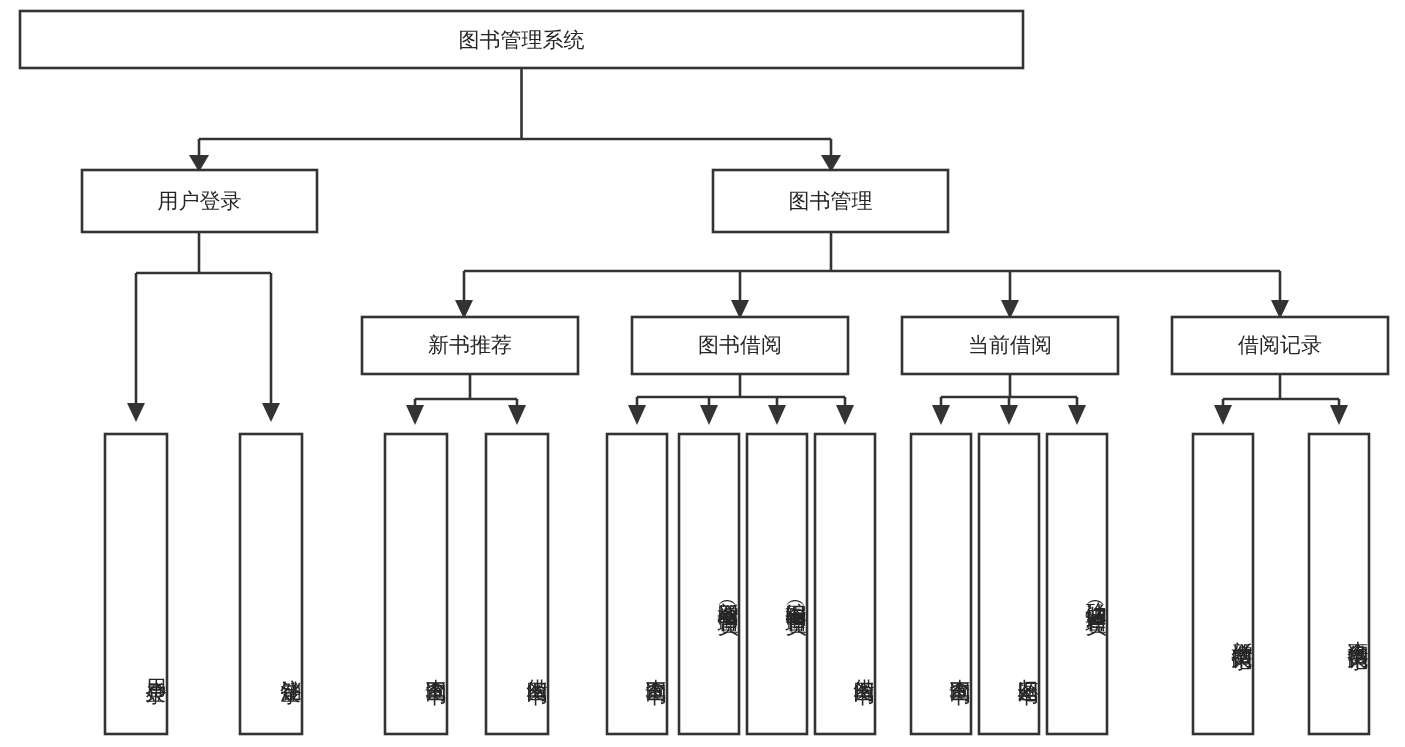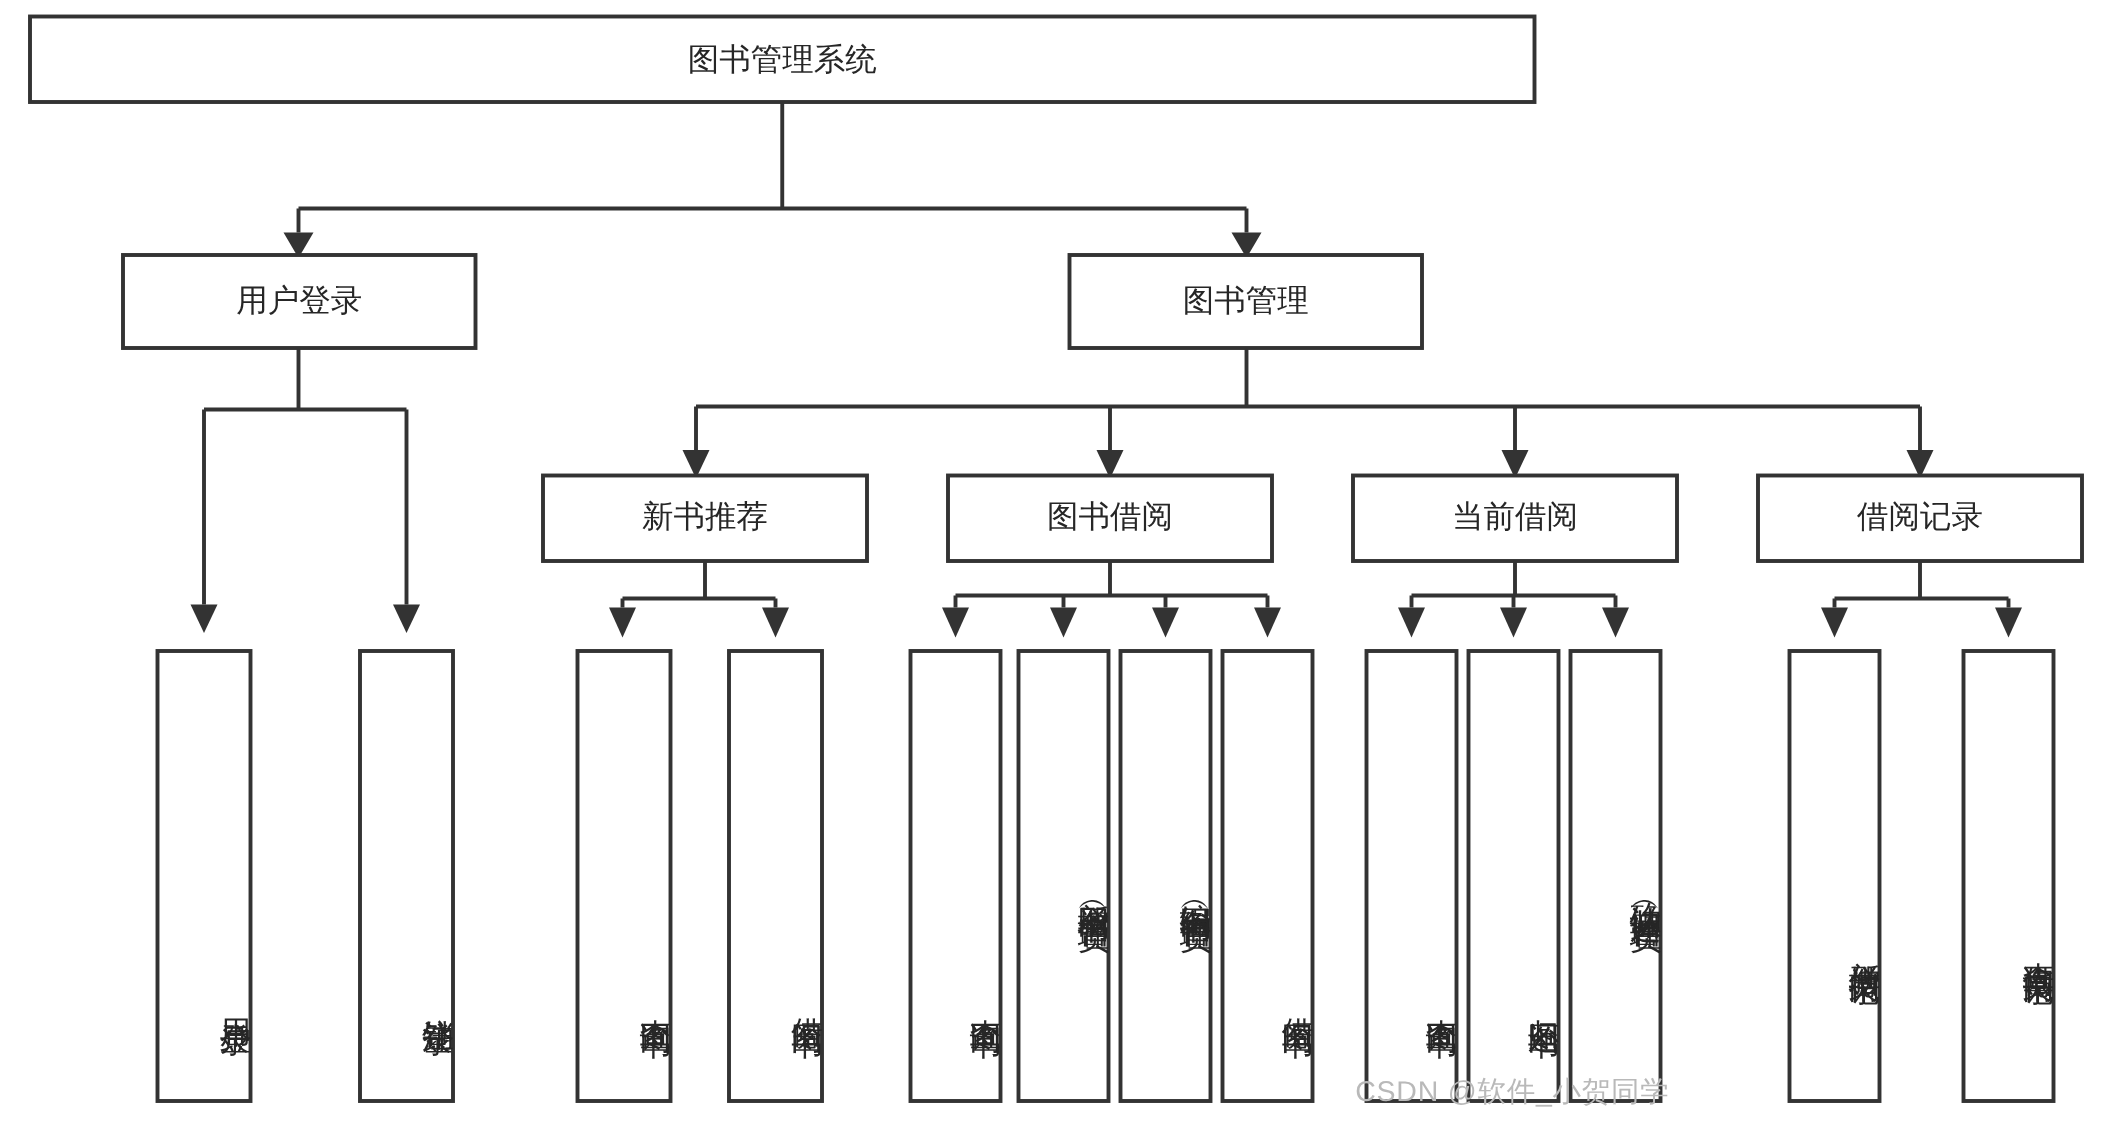--- a/index.html
+++ b/index.html
@@ -205,14 +205,13 @@
   <div class="vlabel" style="left:747px; top:434px; width:60px; height:300px; padding-top:10px;">编辑图书（管理员）</div>
   <div class="vlabel" style="left:815px; top:434px; width:60px; height:300px; padding-top:82px;">借阅图书</div>
 
   <div class="vlabel" style="left:911px; top:434px; width:60px; height:300px; padding-top:82px;">查询图书</div>
   <div class="vlabel" style="left:979px; top:434px; width:60px; height:300px; padding-top:82px;">归还图书</div>
   <div class="vlabel" style="left:1047px; top:434px; width:60px; height:300px; padding-top:10px;">确认归还（管理员）</div>
 
   <div class="vlabel" style="left:1193px; top:434px; width:60px; height:300px; padding-top:46px;">新增借阅记录</div>
   <div class="vlabel" style="left:1309px; top:434px; width:60px; height:300px; padding-top:46px;">查询借阅记录</div>
 
-  <div class="watermark">CSDN @软件_小贺同学</div>
 </div>
 
 </body></html>

